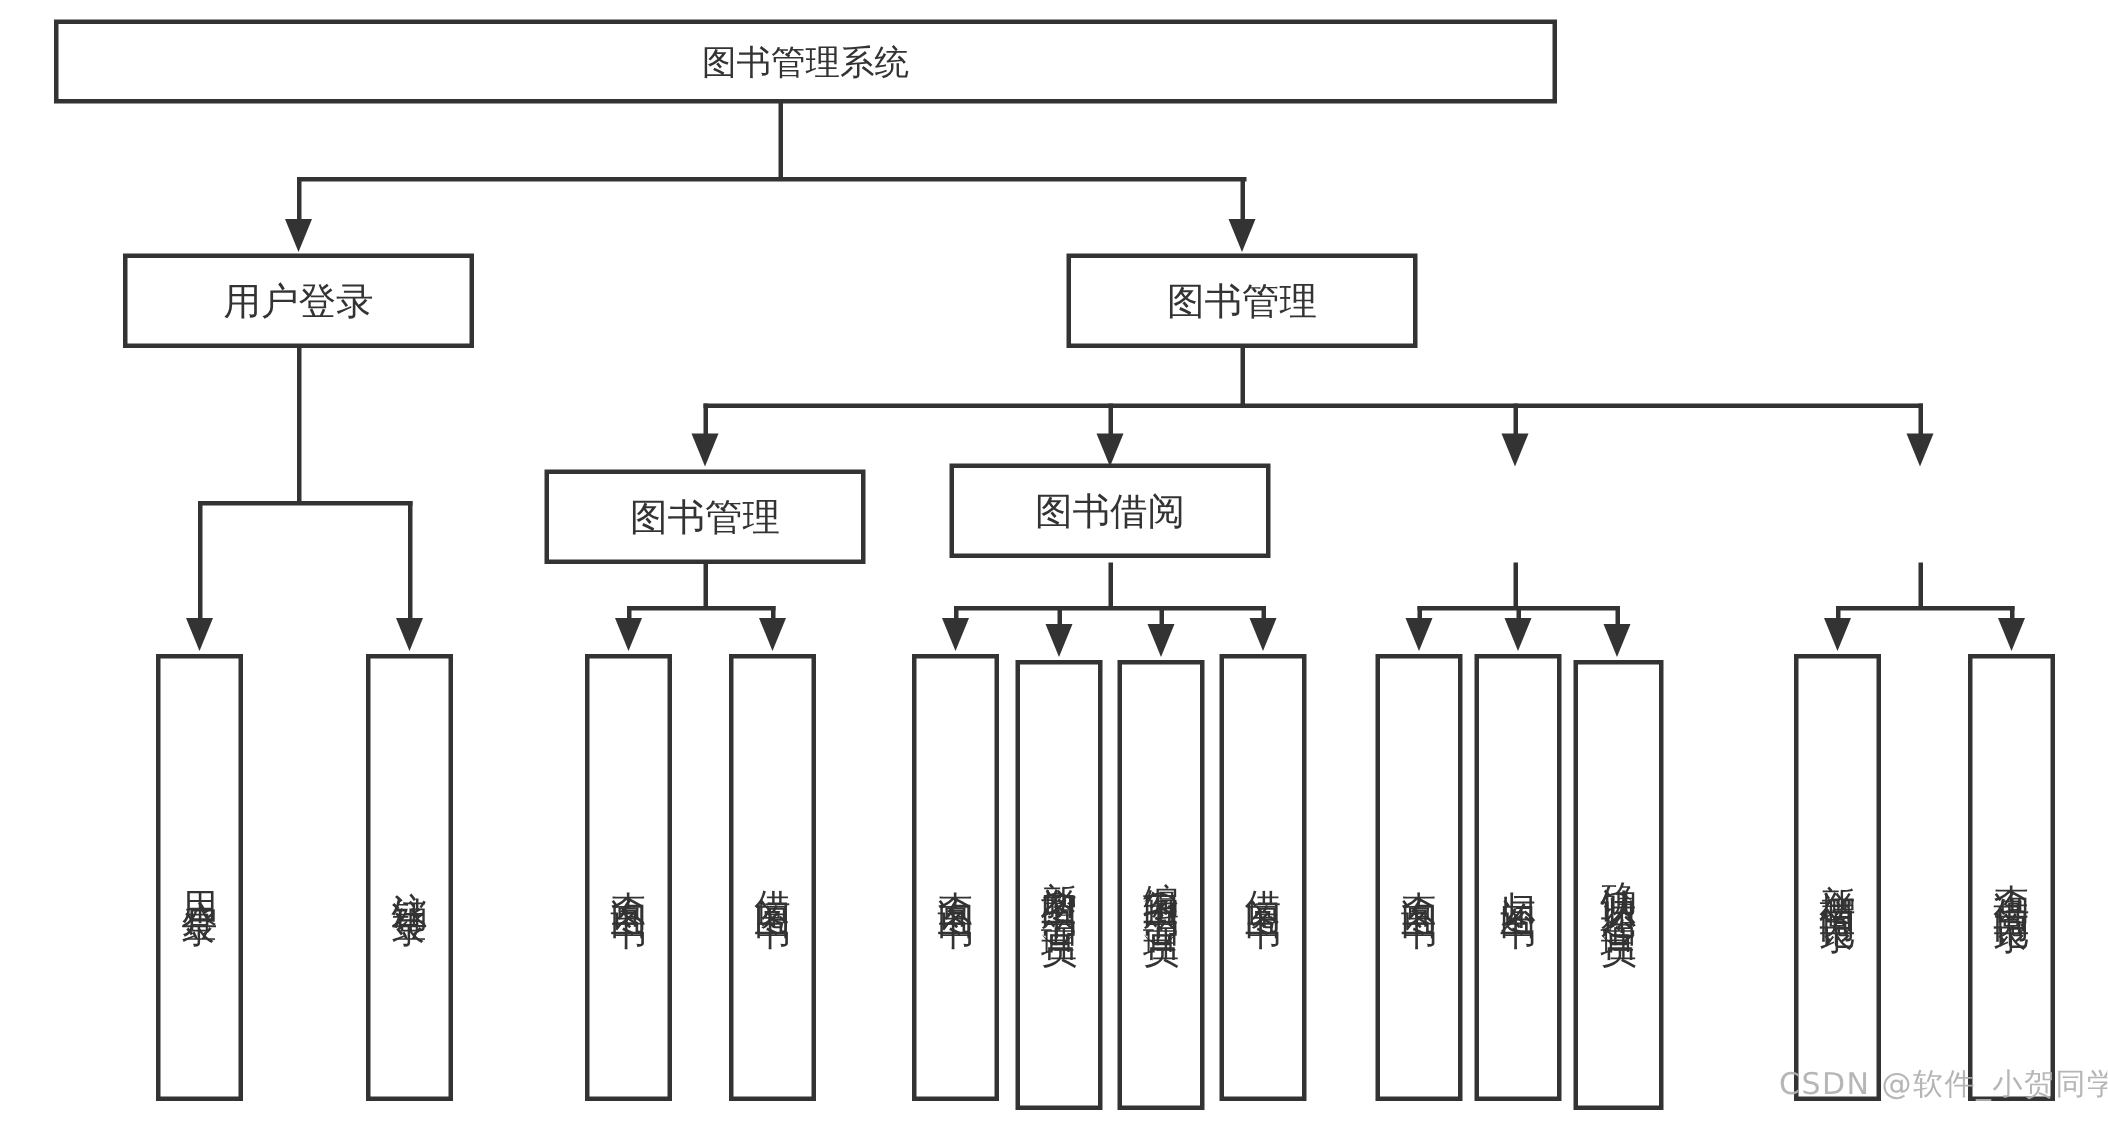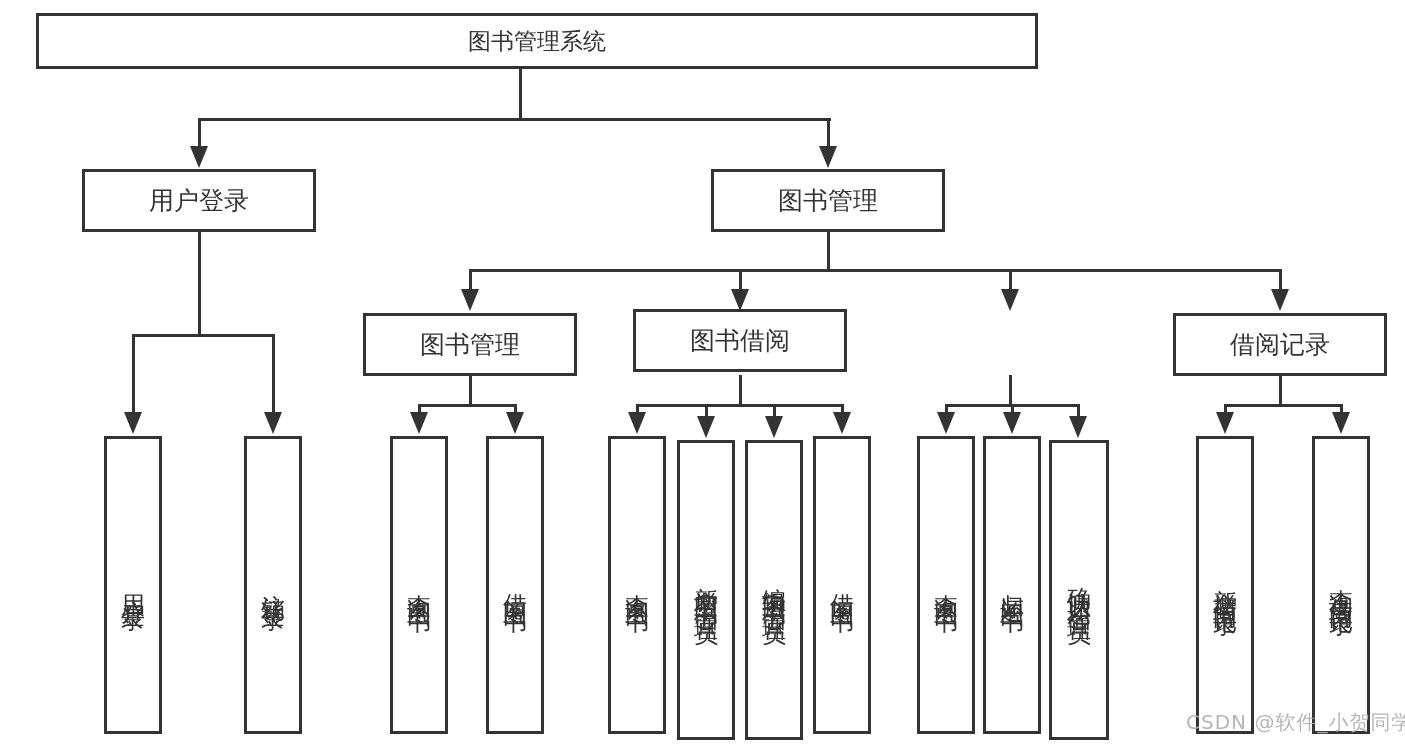--- a/index.html
+++ b/index.html
@@ -45,23 +45,20 @@
   </div>
   <div class="hbox" style="left:711px;top:169px;width:234px;height:63px;font-family:Liberation Serif, serif;">
     <span>图书管理</span>
   </div>
 
   <div class="hbox" style="left:363px;top:313px;width:214px;height:63px;">
     <span>图书管理</span>
   </div>
   <div class="hbox" style="left:633px;top:309px;width:214px;height:63px;">
     <span>图书借阅</span>
-  </div>
-  <div class="hbox" style="left:1173px;top:313px;width:214px;height:63px;">
-    <span>借阅记录</span>
   </div>
 
   <div class="vbox" style="left:104px;top:436px;width:58px;height:298px;">
     <span class="vtext">用户登录</span>
   </div>
   <div class="vbox" style="left:244px;top:436px;width:58px;height:298px;">
     <span class="vtext">注销登录</span>
   </div>
 
   <div class="vbox" style="left:390px;top:436px;width:58px;height:298px;">

